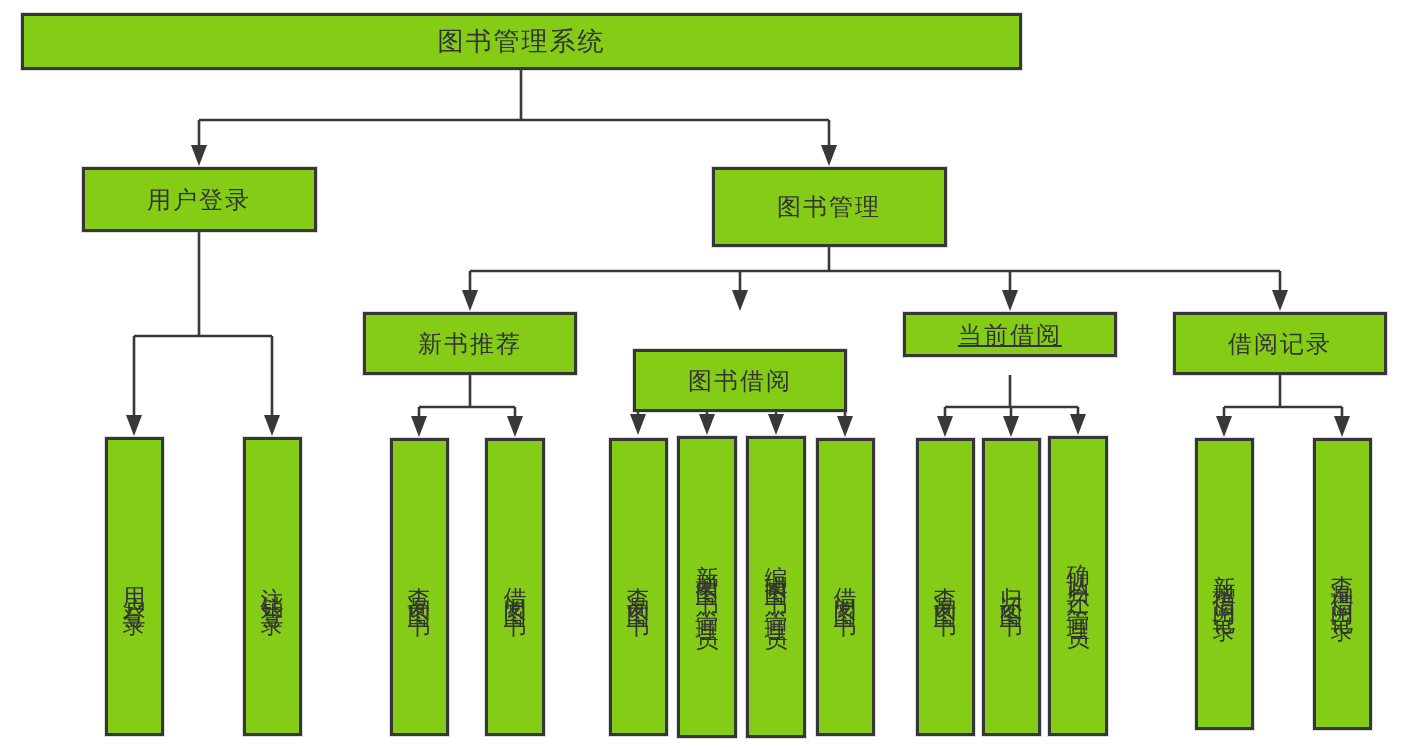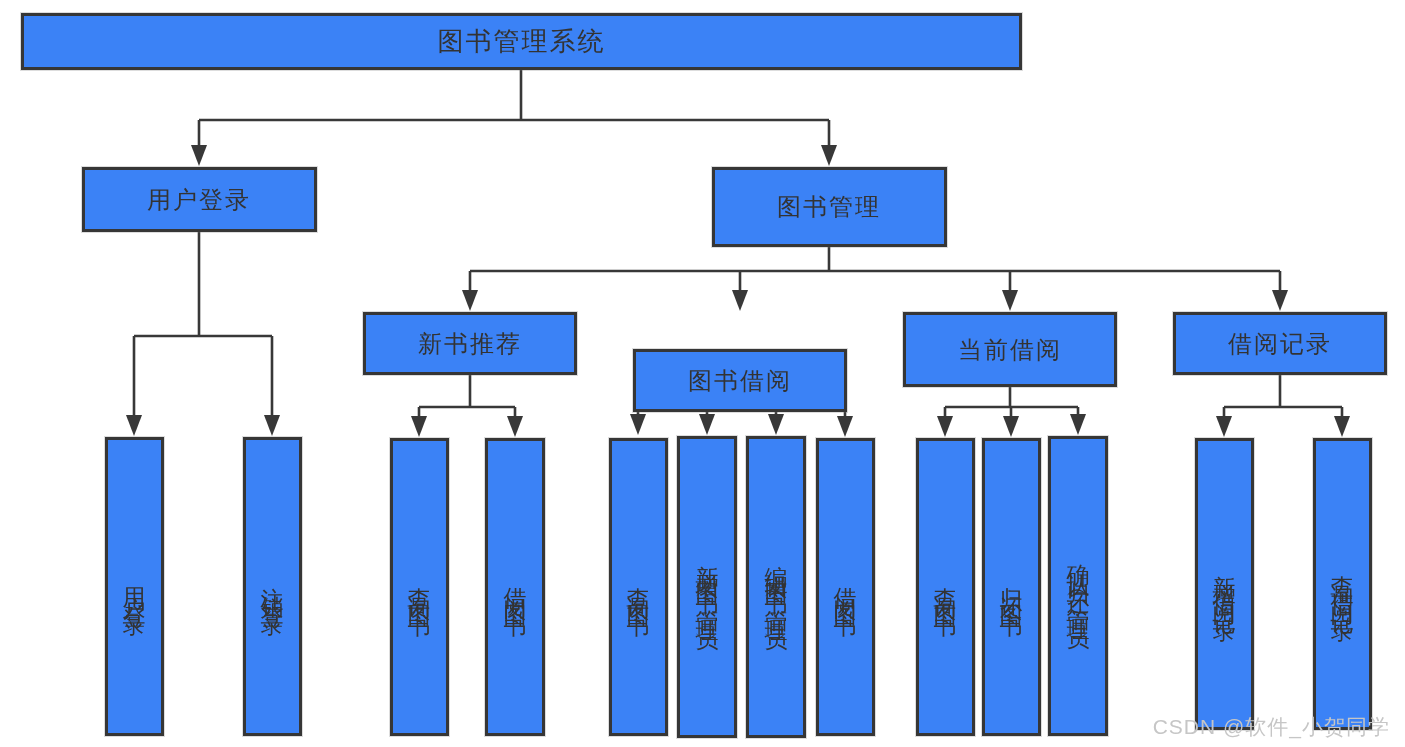--- a/index.html
+++ b/index.html
@@ -8,21 +8,21 @@
     position:relative;
     width:1405px; height:747px;
     background:#ffffff;
     font-family:"Liberation Sans","DejaVu Sans",sans-serif;
     overflow:hidden;
   }
   .canvas > svg { position:absolute; left:0; top:0; }
   .node {
     position:absolute;
     border:3px solid #363636;
-    background:#3b82f6;
+    background:#84cc16;
     display:flex; align-items:center; justify-content:center;
     color:#333333;
     box-shadow:0 0 0 1px rgba(120,120,120,0.25);
   }
   .node.h { font-size:24px; letter-spacing:2px; }
   .node.title { font-size:26px; letter-spacing:2px; }
   .node.v {
     writing-mode:vertical-rl;
     text-orientation:mixed;
     font-size:23px;
@@ -70,30 +70,29 @@
       <path d="M 1280 375 V 407 M 1224 407 H 1342 M 1224 407 V 420 M 1342 407 V 420" stroke="#383838" stroke-width="2.6" fill="none"></path>
       <polygon points="1216,416 1232,416 1224,437" fill="#383838"></polygon>
       <polygon points="1334,416 1350,416 1342,437" fill="#383838"></polygon>
     </svg>
   <div id="nodes">
       <div class="node h title" style="left: 21px; top: 13px; width: 1001px; height: 57px;">图书管理系统</div>
       <div class="node h" style="left: 81.5px; top: 167px; width: 235px; height: 65px;">用户登录</div>
       <div class="node h" style="left: 711.5px; top: 167px; width: 235px; height: 80px;">图书管理</div>
       <div class="node h" style="left: 363px; top: 312px; width: 214px; height: 63px;">新书推荐</div>
       <div class="node h" style="left: 633px; top: 312px; width: 214px; height: 63px; margin-top: 37px;">图书借阅</div>
-      <div class="node h" style="left: 903px; top: 312px; width: 214px; height: 75px;">当前借阅</div>
+      <div class="node h" style="left: 903px; top: 312px; width: 214px; height: 45px; text-decoration: underline;">当前借阅</div>
       <div class="node h" style="left: 1173px; top: 312px; width: 214px; height: 63px;">借阅记录</div>
       <div class="node v" style="left: 104.5px; top: 437px; width: 59px; height: 299px;">用户登录</div>
       <div class="node v" style="left: 242.5px; top: 437px; width: 59px; height: 299px;">注销登录</div>
       <div class="node v" style="left: 389.5px; top: 438px; width: 59px; height: 298px;">查询图书</div>
       <div class="node v" style="left: 485px; top: 438px; width: 60px; height: 298px;">借阅图书</div>
       <div class="node v" style="left: 608.5px; top: 438px; width: 59px; height: 298px;">查询图书</div>
       <div class="node v" style="left: 677px; top: 436px; width: 60px; height: 302px;">新增图书（管理员）</div>
       <div class="node v" style="left: 746px; top: 436px; width: 60px; height: 302px;">编辑图书（管理员）</div>
       <div class="node v" style="left: 815.5px; top: 438px; width: 59px; height: 298px;">借阅图书</div>
       <div class="node v" style="left: 915.5px; top: 438px; width: 59px; height: 298px;">查询图书</div>
       <div class="node v" style="left: 981.5px; top: 438px; width: 59px; height: 298px;">归还图书</div>
       <div class="node v" style="left: 1048px; top: 436px; width: 60px; height: 300px;">确认归还（管理员）</div>
       <div class="node v" style="left: 1194.5px; top: 438px; width: 59px; height: 292px;">新增借阅记录</div>
       <div class="node v" style="left: 1312.5px; top: 438px; width: 59px; height: 292px;">查询借阅记录</div>
     </div>
-  <div class="watermark">CSDN @软件_小贺同学</div>
 </div>
 
 </body></html>

